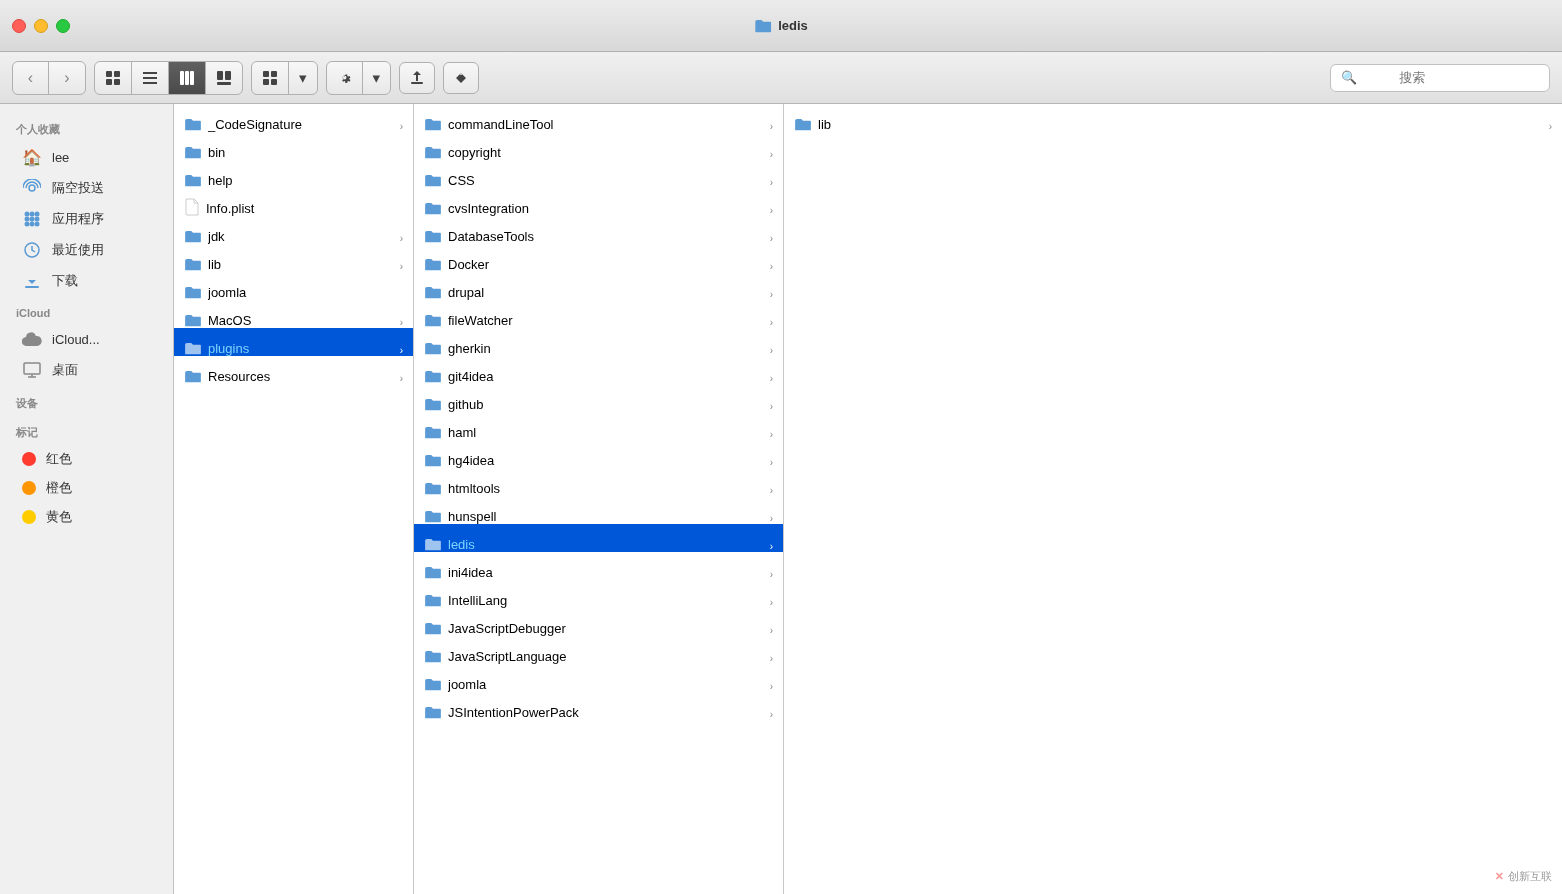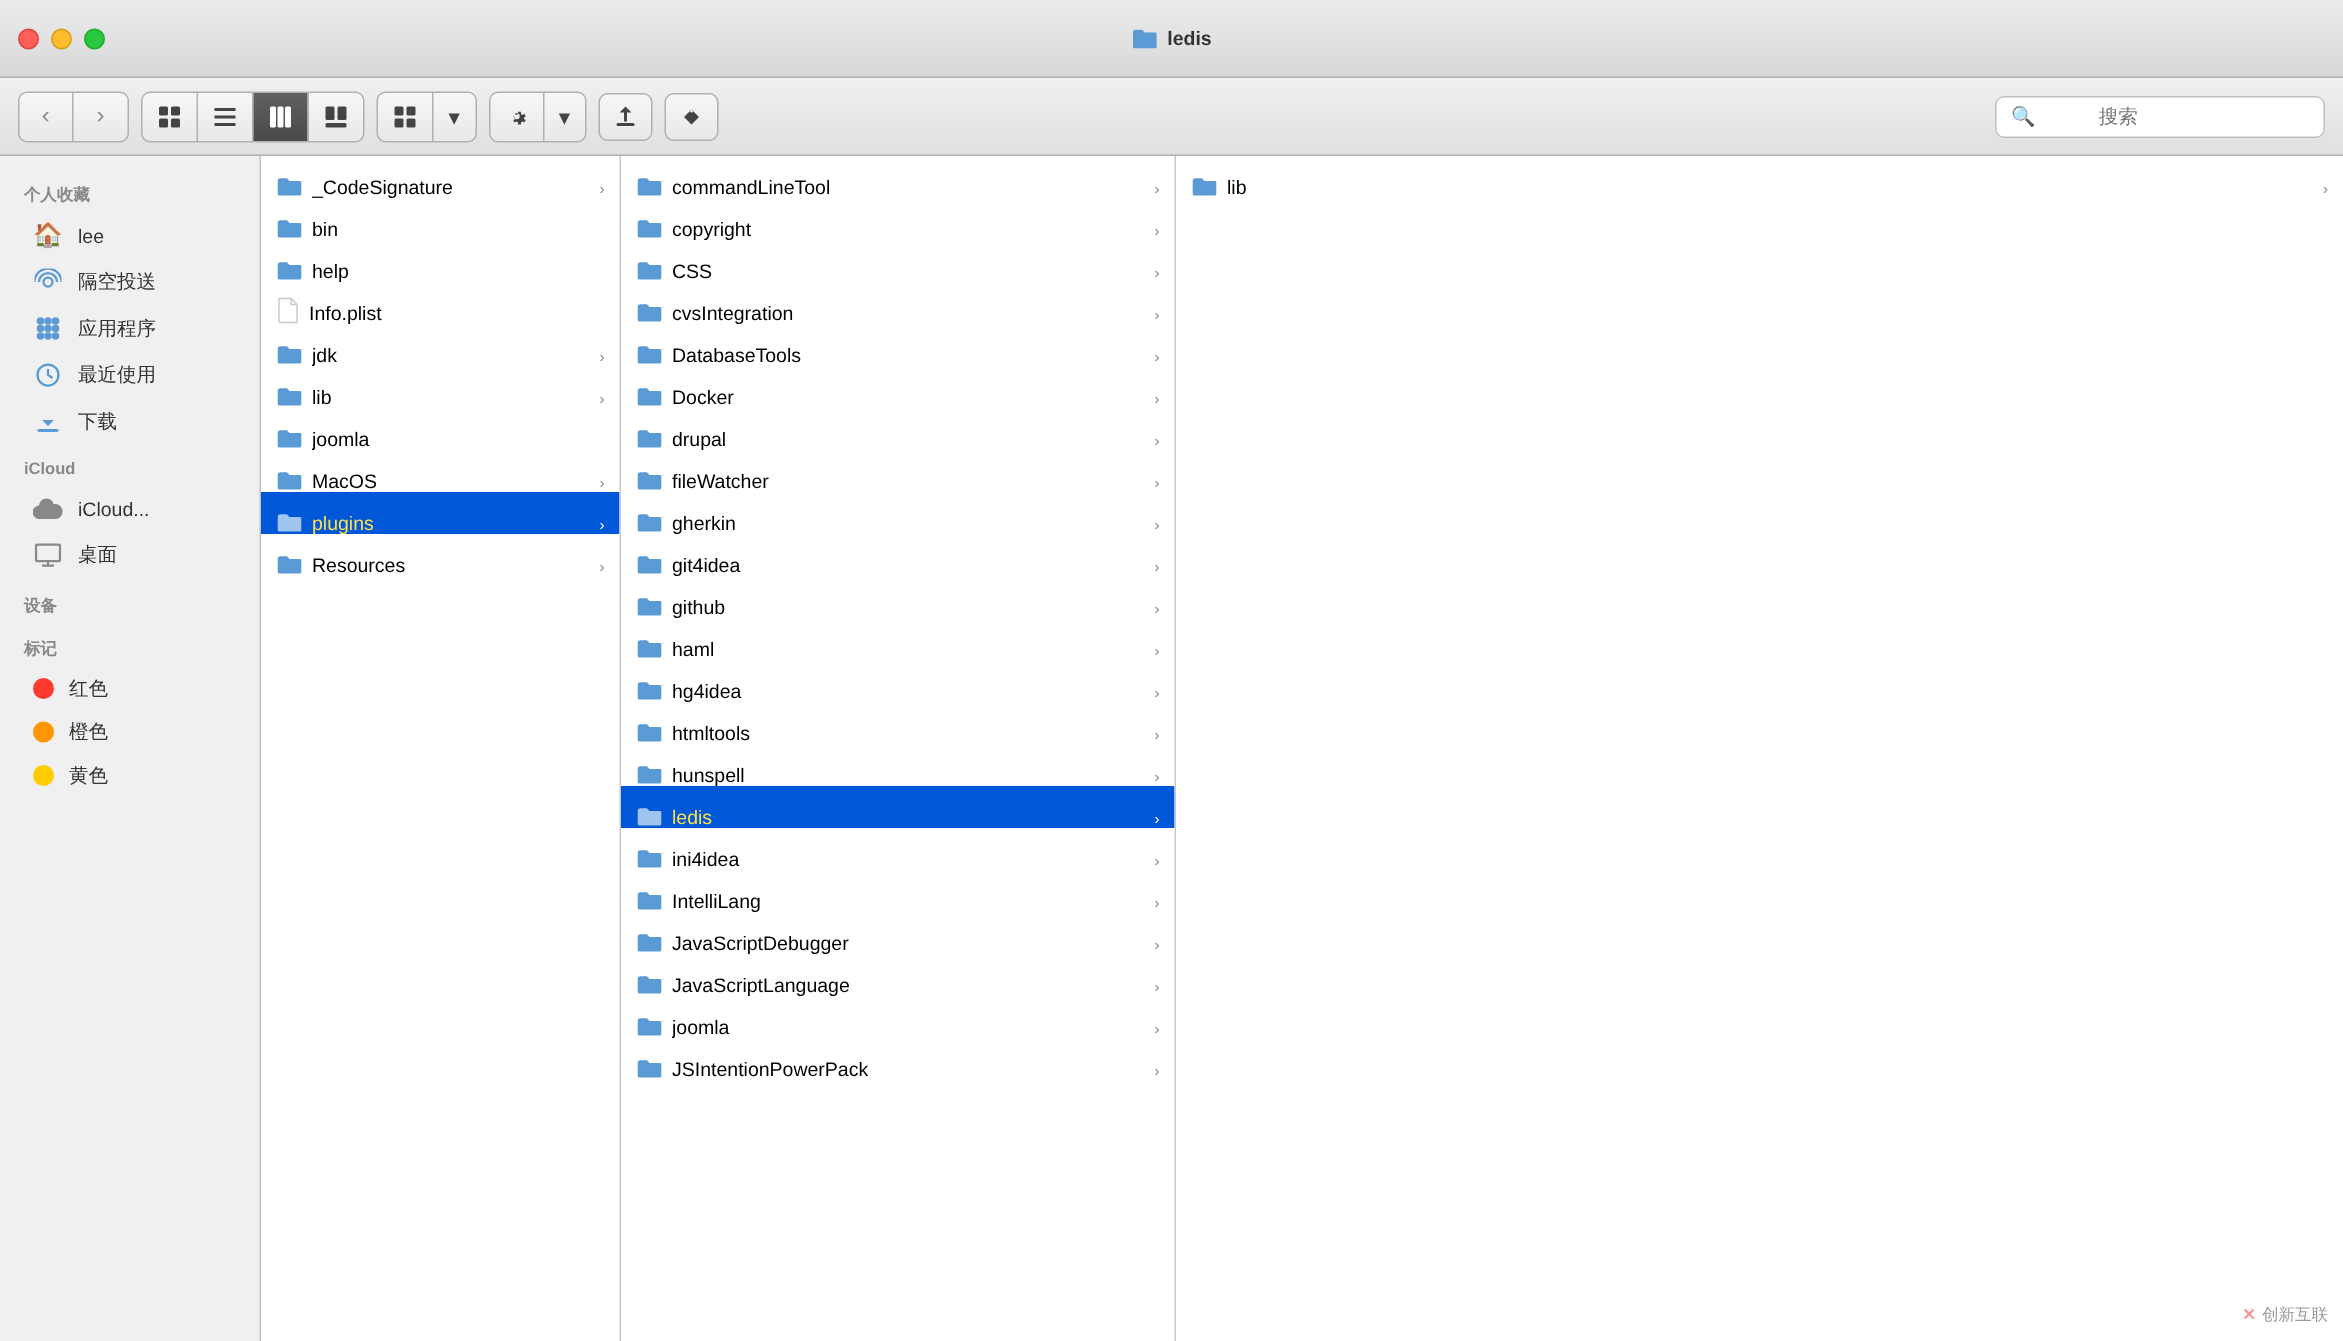--- a/index.html
+++ b/index.html
@@ -241,21 +241,21 @@
       flex: 1;
       white-space: nowrap;
       overflow: hidden;
       text-overflow: ellipsis;
     }
     .file-chevron {
       font-size: 10px;
       color: #888;
       flex-shrink: 0;
     }
-    .file-row.selected .file-name { color: #fde047; }
+    .file-row.selected .file-name { color: #7dd3fc; }
   </style>
 </head>
 <body>
 
 <div class="titlebar">
   <div class="traffic-lights">
     <div class="traffic-light tl-red"></div>
     <div class="traffic-light tl-yellow"></div>
     <div class="traffic-light tl-green"></div>
   </div>

